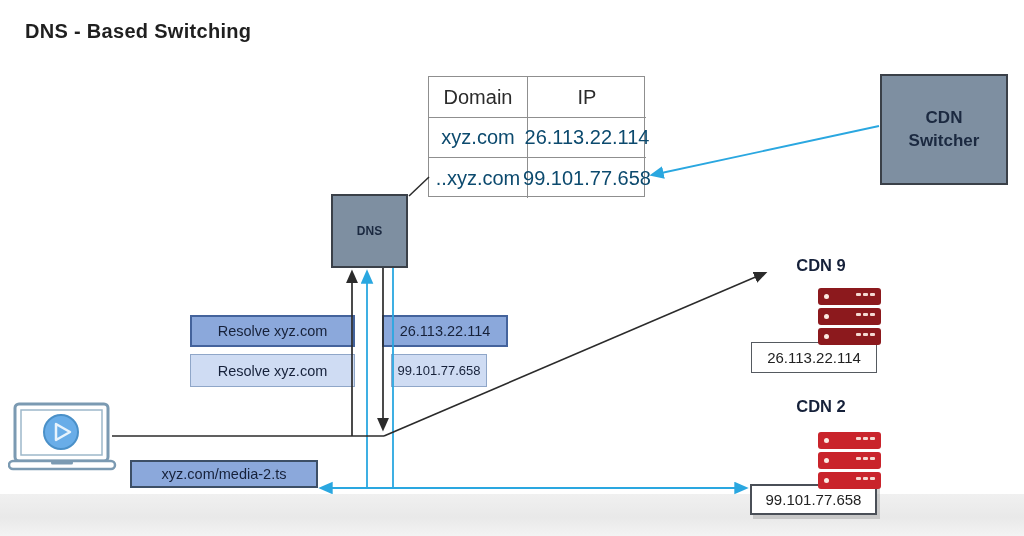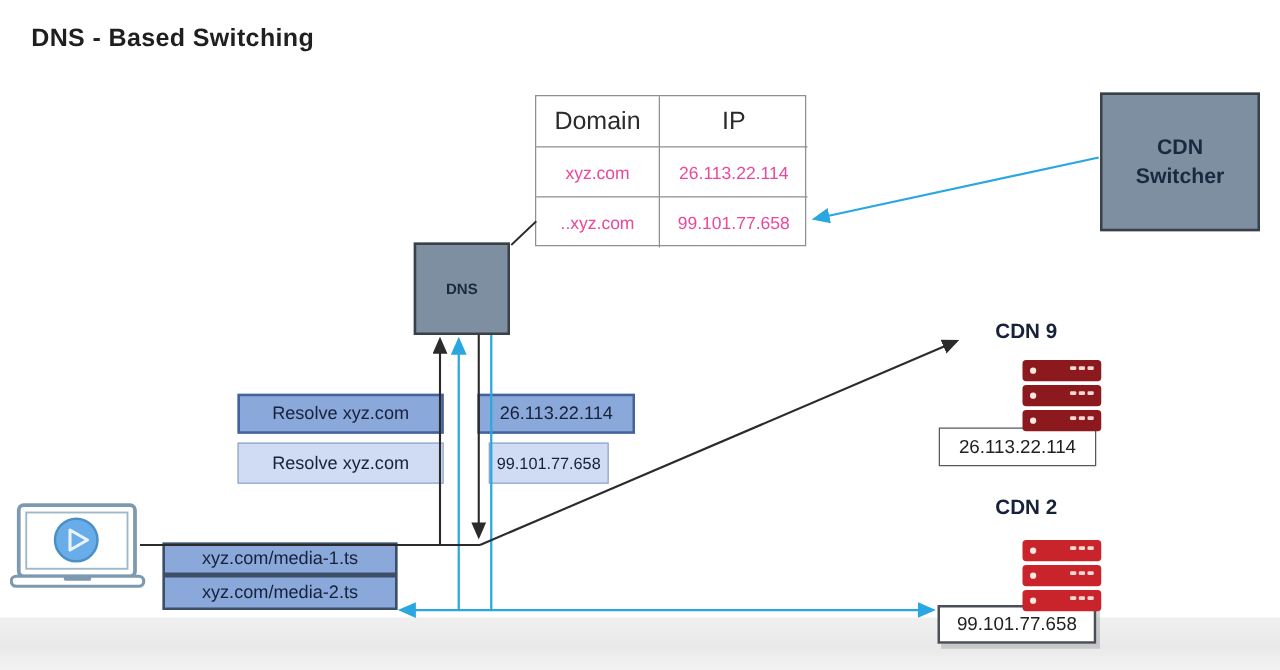--- a/index.html
+++ b/index.html
@@ -15,21 +15,21 @@
   }
   
   .dns-table{
     position:absolute;left:428px;top:76px;width:217px;height:121px;
     display:grid;grid-template-columns:99px 118px;grid-template-rows:41px 40px 40px;
     background:#fff;border:1px solid #8f8f8f;box-sizing:border-box;
   }
   .dns-table .cell{
     border-right:1px solid #8f8f8f;border-bottom:1px solid #8f8f8f;
     display:flex;align-items:center;justify-content:center;
-    font-size:14px;color:#ec4899;box-sizing:border-box;
+    font-size:20px;color:#0c4a6e;box-sizing:border-box;
   }
   .dns-table .cell:nth-child(2n){border-right:none;}
   .dns-table .cell.hdr{font-size:20px;color:#2b2b2b;}
   .dns-table .cell.last{border-bottom:none;}
   
   .node{
     position:absolute;background:#7e8fa1;border:2px solid #3a4048;
     display:flex;flex-direction:column;align-items:center;justify-content:center;
     box-sizing:border-box;color:#1b2940;font-weight:700;
   }
@@ -117,21 +117,20 @@
   <div class="node switcher">
     <span>CDN</span>
     <span>Switcher</span>
   </div>
 
   <div class="msg dark resolve-1">Resolve xyz.com</div>
   <div class="msg light resolve-2">Resolve xyz.com</div>
   <div class="msg dark response-1">26.113.22.114</div>
   <div class="msg light response-2">99.101.77.658</div>
 
-  <div class="msg media media-1">xyz.com/media-1.ts</div>
   <div class="msg media media-2">xyz.com/media-2.ts</div>
 
   <svg class="laptop" viewBox="0 0 110 72">
     <rect x="7" y="3" width="93" height="57" rx="4" fill="#ffffff" stroke="#7b9ab2" stroke-width="3"></rect>
     <rect x="13" y="9" width="81" height="45" fill="#ffffff" stroke="#9db8ca" stroke-width="1.5"></rect>
     <circle cx="53" cy="31" r="17" fill="#69ade8" stroke="#4a90c8" stroke-width="2"></circle>
     <path d="M48 23 L62 31 L48 39 Z" fill="none" stroke="#e8f3fc" stroke-width="2.5" stroke-linejoin="round"></path>
     <rect x="1" y="60" width="106" height="8" rx="4" fill="#ffffff" stroke="#7b9ab2" stroke-width="2.5"></rect>
     <rect x="43" y="60" width="22" height="3.5" rx="1.5" fill="#7b9ab2"></rect>
   </svg>

